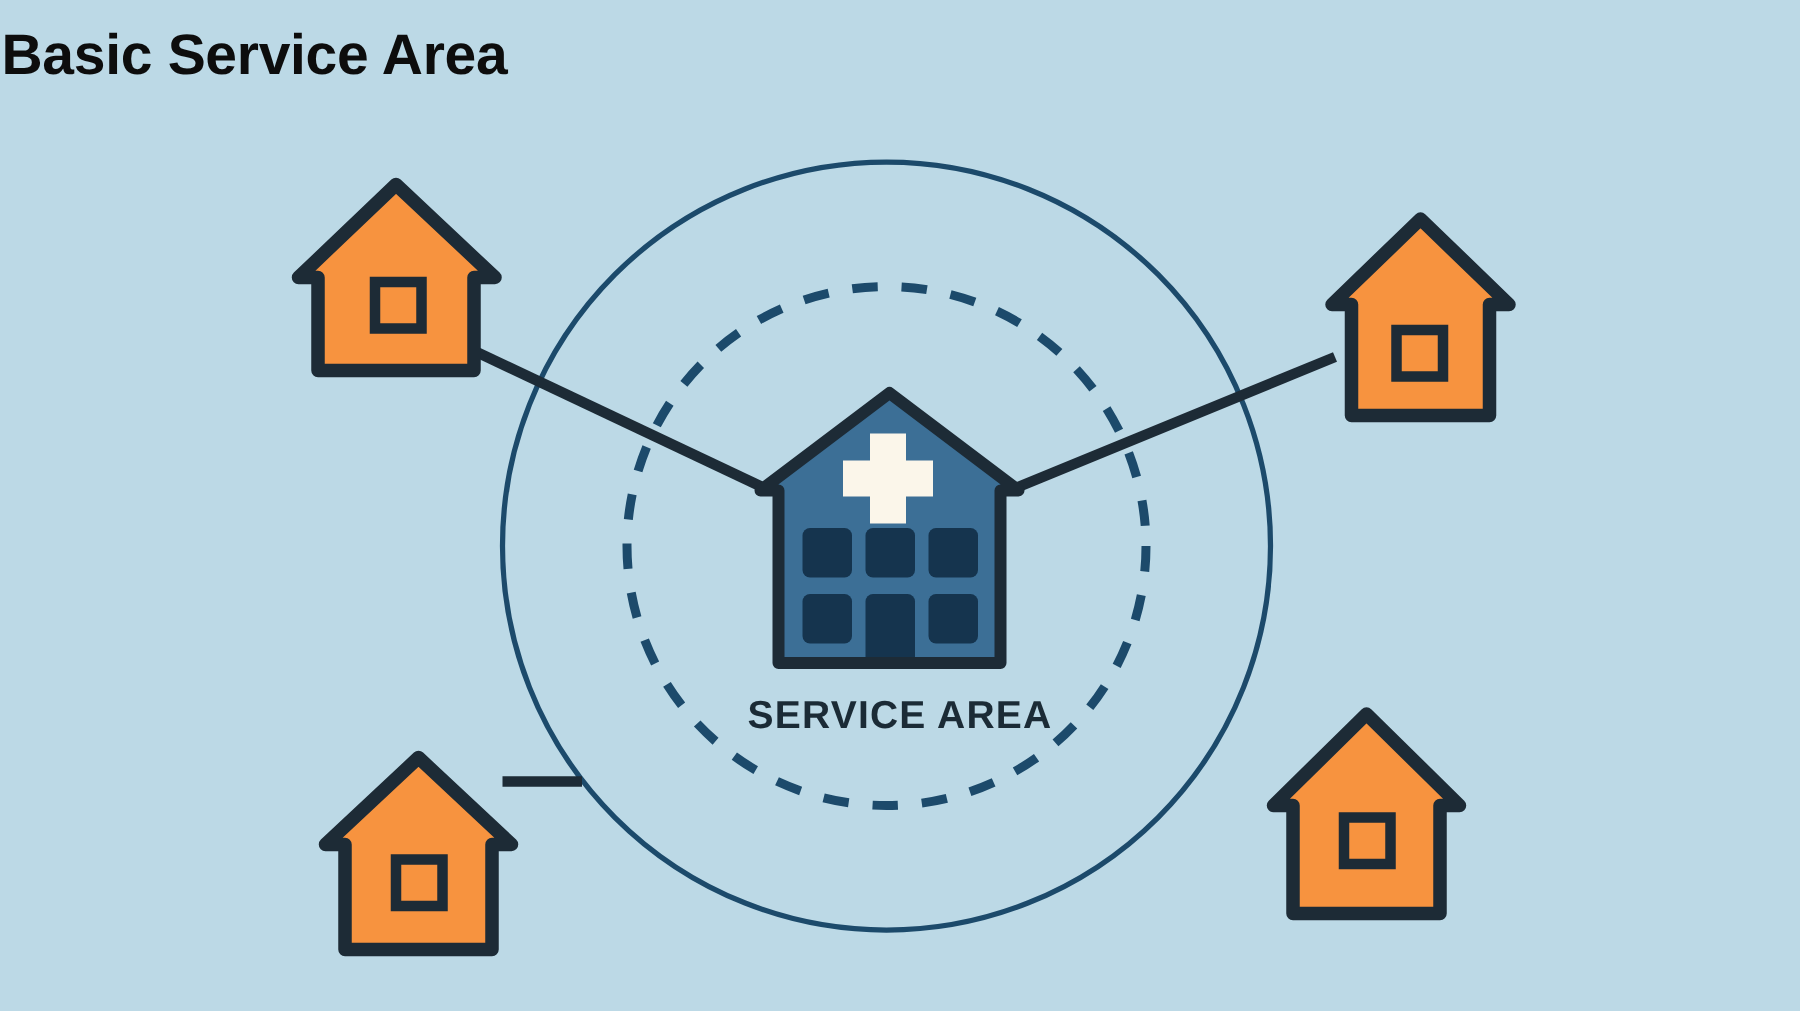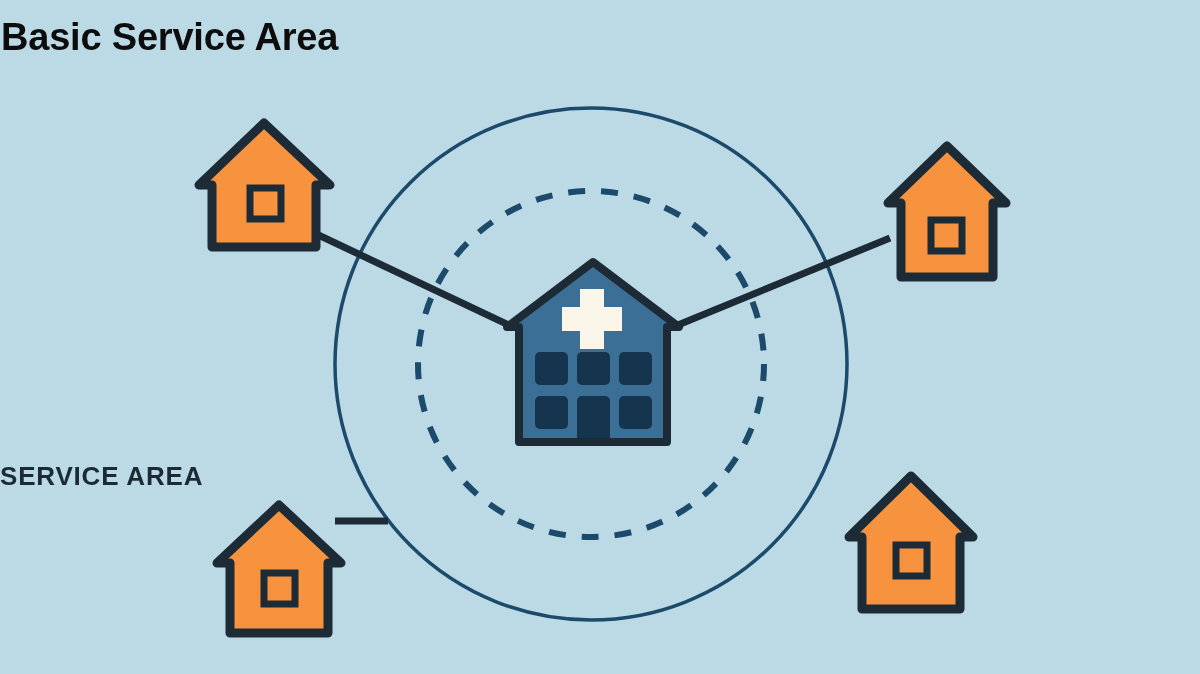--- a/index.html
+++ b/index.html
@@ -25,21 +25,21 @@
   }
   #diagram {
     position:absolute;
     top:0; left:0;
     width:1200px; height:674px;
   }
   #service-area-label {
     position:absolute;
     left:0; width:1200px;
     top:461px;
-    text-align:left;
+    text-align:center;
     font-size:26px;
     font-weight:bold;
     letter-spacing:0.8px;
     color:#1b2b36;
     font-family:"Liberation Sans", sans-serif;
   }
 </style>
 </head>
 <body>
 

